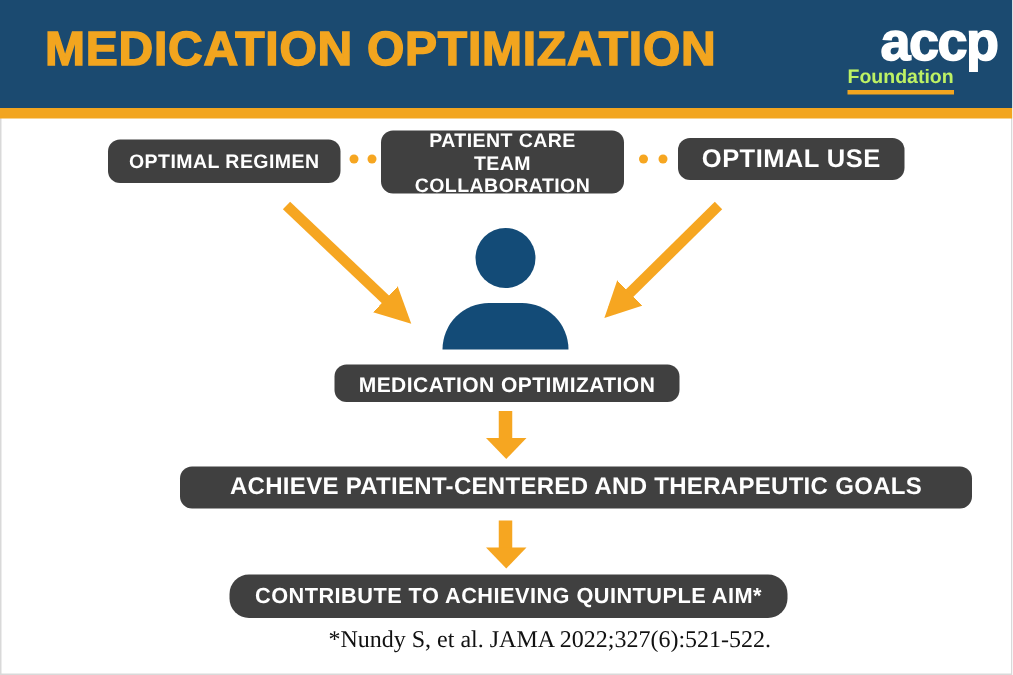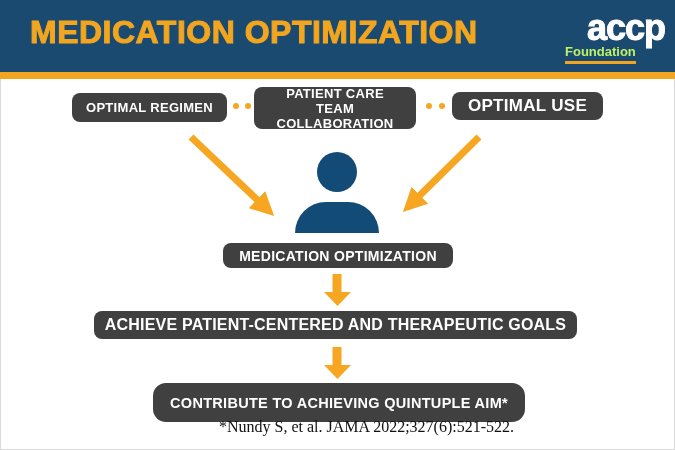--- a/index.html
+++ b/index.html
@@ -34,22 +34,22 @@
   
   .nbox{
     position:absolute;background:#404040;color:#ffffff;font-weight:bold;
     display:flex;align-items:center;justify-content:center;text-align:center;
     border-radius:8px;letter-spacing:.3px;
   }
   .box-input-left  {left:72px; top:93px; width:155px;height:29px;font-size:13px;}
   .box-input-center{left:254px;top:87px; width:162px;height:42px;font-size:13px;line-height:15px;padding:0 20px;box-sizing:border-box;}
   .box-input-right {left:452px;top:92px; width:151px;height:28px;font-size:17px;}
   .box-center      {left:223px;top:243px;width:230px;height:25px;font-size:14px;}
-  .box-goals       {left:94px;top:311px;width:483px;height:28px;font-size:16px;letter-spacing:.2px;}
-  .box-aim         {left:153px;top:383px;width:372px;height:39px;font-size:14.5px;border-radius:13px;}
+  .box-goals       {left:120px;top:311px;width:528px;height:28px;font-size:16px;letter-spacing:.2px;}
+  .box-aim         {left:153px;top:383px;width:372px;height:29px;font-size:14.5px;border-radius:13px;}
   
   .dot{position:absolute;width:6px;height:6px;border-radius:50%;background:#F6A621;}
   
   .person-head{
     position:absolute;left:317px;top:152px;width:40px;height:40px;border-radius:50%;
     background:#134B77;
   }
   .person-body{
     position:absolute;left:295px;top:202px;width:84px;height:31px;
     border-radius:42px 42px 0 0;background:#134B77;

